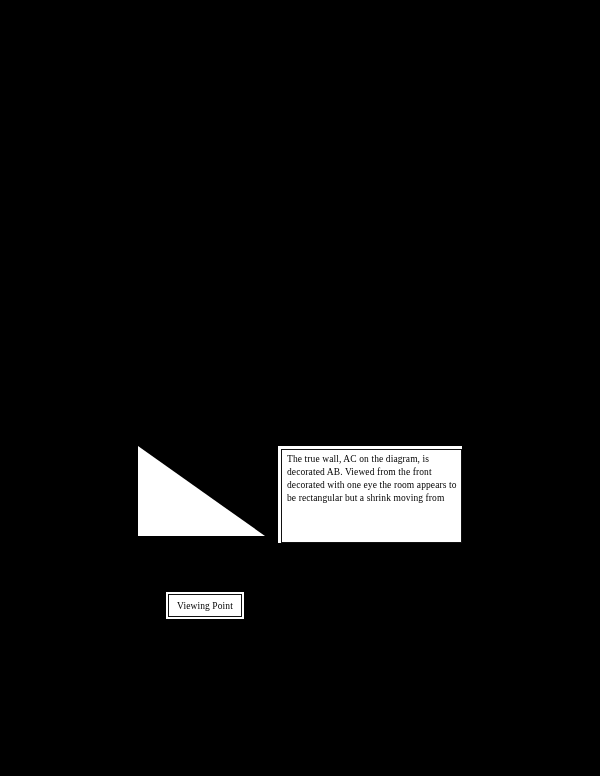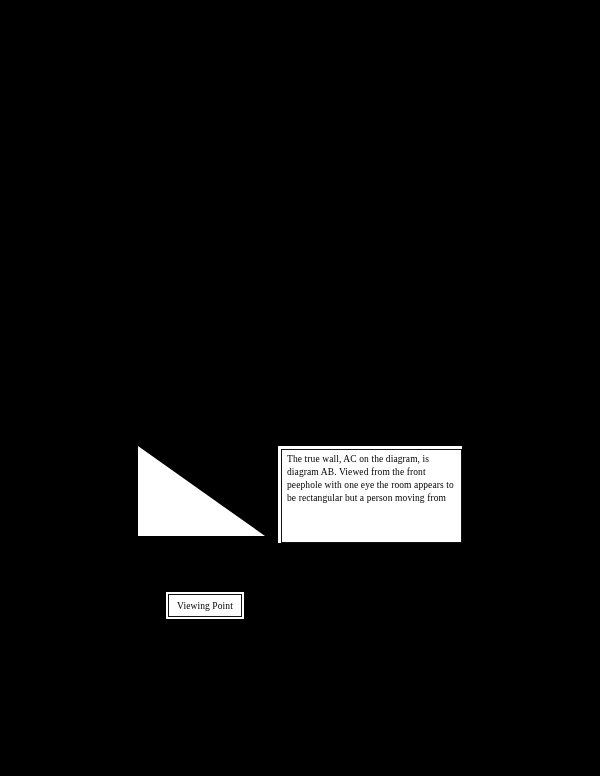--- a/index.html
+++ b/index.html
@@ -83,23 +83,23 @@
 </head>
 <body>
 
 <div class="canvas">
 
   <div class="triangle"></div>
 
   <div class="caption-box">
     <div class="caption-inner">
       <div class="caption-line">The true wall, AC on the diagram, is</div>
-      <div class="caption-line">diagram AB. Viewed from the front</div>
-      <div class="caption-line">peephole with one eye the room appears to</div>
-      <div class="caption-line">be rectangular but a person moving from</div>
+      <div class="caption-line">decorated AB. Viewed from the front</div>
+      <div class="caption-line">decorated with one eye the room appears to</div>
+      <div class="caption-line">be rectangular but a shrink moving from</div>
     </div>
   </div>
 
   <div class="vp-box">
     <div class="vp-inner">
       <span class="vp-label">Viewing Point</span>
     </div>
   </div>
 
 </div>

